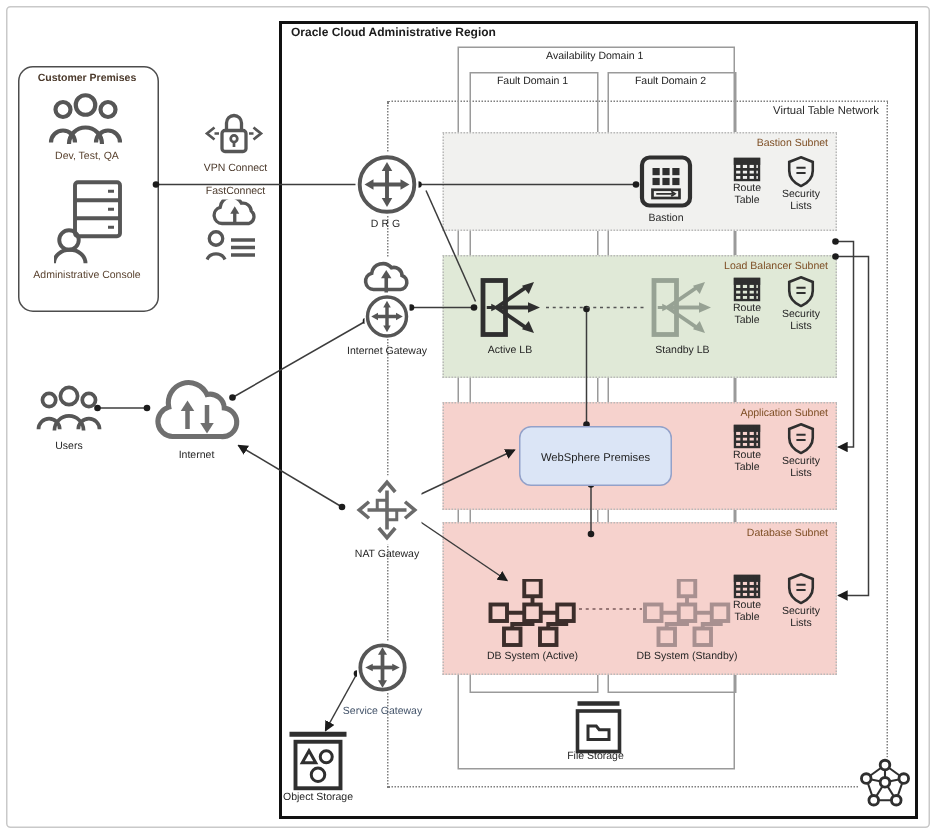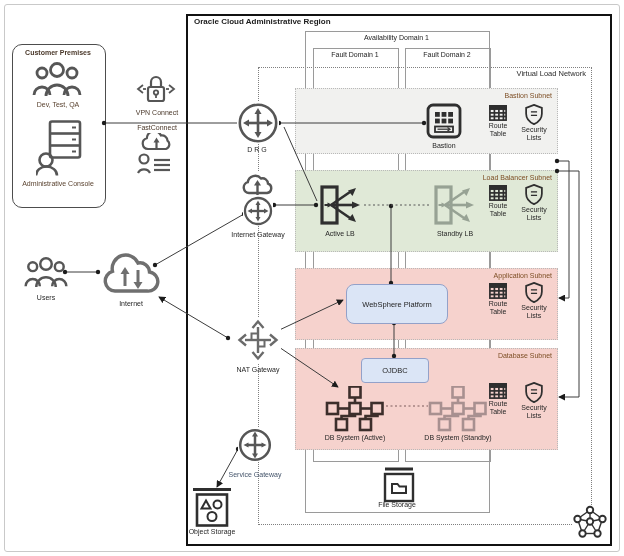--- a/index.html
+++ b/index.html
@@ -45,21 +45,21 @@
 </style>
 </head>
 <body>
 
 <div class="canvas">
   <div class="abs frame"></div>
 
   <div class="abs region-box"></div>
   <div class="abs region-title">Oracle Cloud Administrative Region</div>
   <div class="abs vcn-box"></div>
-  <div class="abs vcn-label">Virtual Load Network</div>
+  <div class="abs vcn-label">Virtual Table Network</div>
   <div class="abs ad-box"></div>
   <div class="abs ad-label">Availability Domain 1</div>
   <div class="abs fd-box fd1"></div>
   <div class="abs fd-label fd1">Fault Domain 1</div>
   <div class="abs fd-box fd2"></div>
   <div class="abs fd-label fd2">Fault Domain 2</div>
 
   <div class="abs subnet sn-bastion">
     <div class="subnet-title">Bastion Subnet</div>
   </div>
@@ -295,23 +295,22 @@
       <line x1="13" y1="23" x2="32" y2="10" stroke-width="2.6"></line>
       <polygon points="38,6 30,8.5 34.5,14" fill="currentColor" stroke="none"></polygon>
       <line x1="13" y1="23" x2="34" y2="23" stroke-width="2.6"></line>
       <polygon points="42,23 34,19.5 34,26.5" fill="currentColor" stroke="none"></polygon>
       <line x1="13" y1="23" x2="32" y2="36" stroke-width="2.6"></line>
       <polygon points="38,40 34.5,32 30,37.5" fill="currentColor" stroke="none"></polygon>
     </svg>
   </div>
   <div class="abs lbl" style="left:424px;top:230px;width:62px;">Standby LB</div>
 
-  <div class="abs comp ws-box">WebSphere Platform</div>
-
-  <div class="abs comp jdbc-box">OJDBC</div>
+  <div class="abs comp ws-box">WebSphere Premises</div>
+
   <div class="abs icon db-active" style="left:325px;top:386px;">
     <svg width="60" height="46" viewBox="0 0 60 46" stroke="currentColor" fill="none" stroke-width="2.6">
       <line x1="30" y1="11" x2="30" y2="16"></line>
       <line x1="13" y1="22.5" x2="24.5" y2="22.5"></line>
         <line x1="35.5" y1="22.5" x2="47" y2="22.5"></line>
       <path d="M30 27 v3 h-13.5 v3"></path>
         <path d="M52.5 27 v3 h-12 v3"></path>
       <rect x="24.5" y="0.5" width="11" height="11"></rect>
       <rect x="2" y="17" width="11" height="11"></rect>
         <rect x="24.5" y="17" width="11" height="11"></rect>

